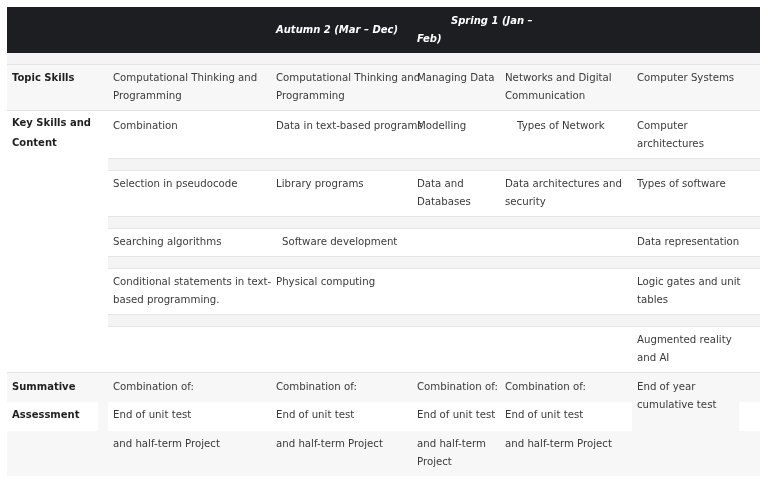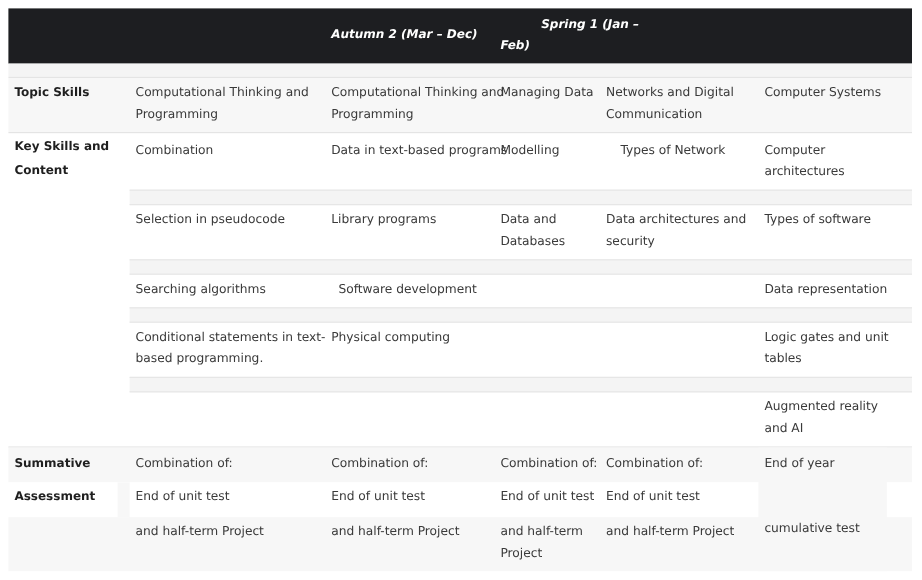--- a/index.html
+++ b/index.html
@@ -83,21 +83,21 @@
 <div class="band" style="left:632px;top:373px;width:107px;height:103px;background:#f7f7f7;"></div>
 
 <div class="lbl" style="left:12px;top:378px;">Summative</div>
 <div class="lbl" style="left:12px;top:406px;">Assessment</div>
 
 <div class="txt" style="left:113px;top:378px;">Combination of:</div>
 <div class="txt" style="left:276px;top:378px;">Combination of:</div>
 <div class="txt" style="left:417px;top:378px;">Combination of:</div>
 <div class="txt" style="left:505px;top:378px;">Combination of:</div>
 <div class="txt" style="left:637px;top:378px;">End of year</div>
-<div class="txt" style="left:637px;top:396px;margin-top:36px;">cumulative test</div>
+<div class="txt" style="left:637px;top:396px;">cumulative test</div>
 
 <div class="txt" style="left:113px;top:406px;">End of unit test</div>
 <div class="txt" style="left:276px;top:406px;">End of unit test</div>
 <div class="txt" style="left:417px;top:406px;">End of unit test</div>
 <div class="txt" style="left:505px;top:406px;">End of unit test</div>
 
 <div class="txt" style="left:113px;top:435px;">and half-term Project</div>
 <div class="txt" style="left:276px;top:435px;">and half-term Project</div>
 <div class="txt" style="left:417px;top:435px;">and half-term</div>
 <div class="txt" style="left:417px;top:453px;">Project</div>

